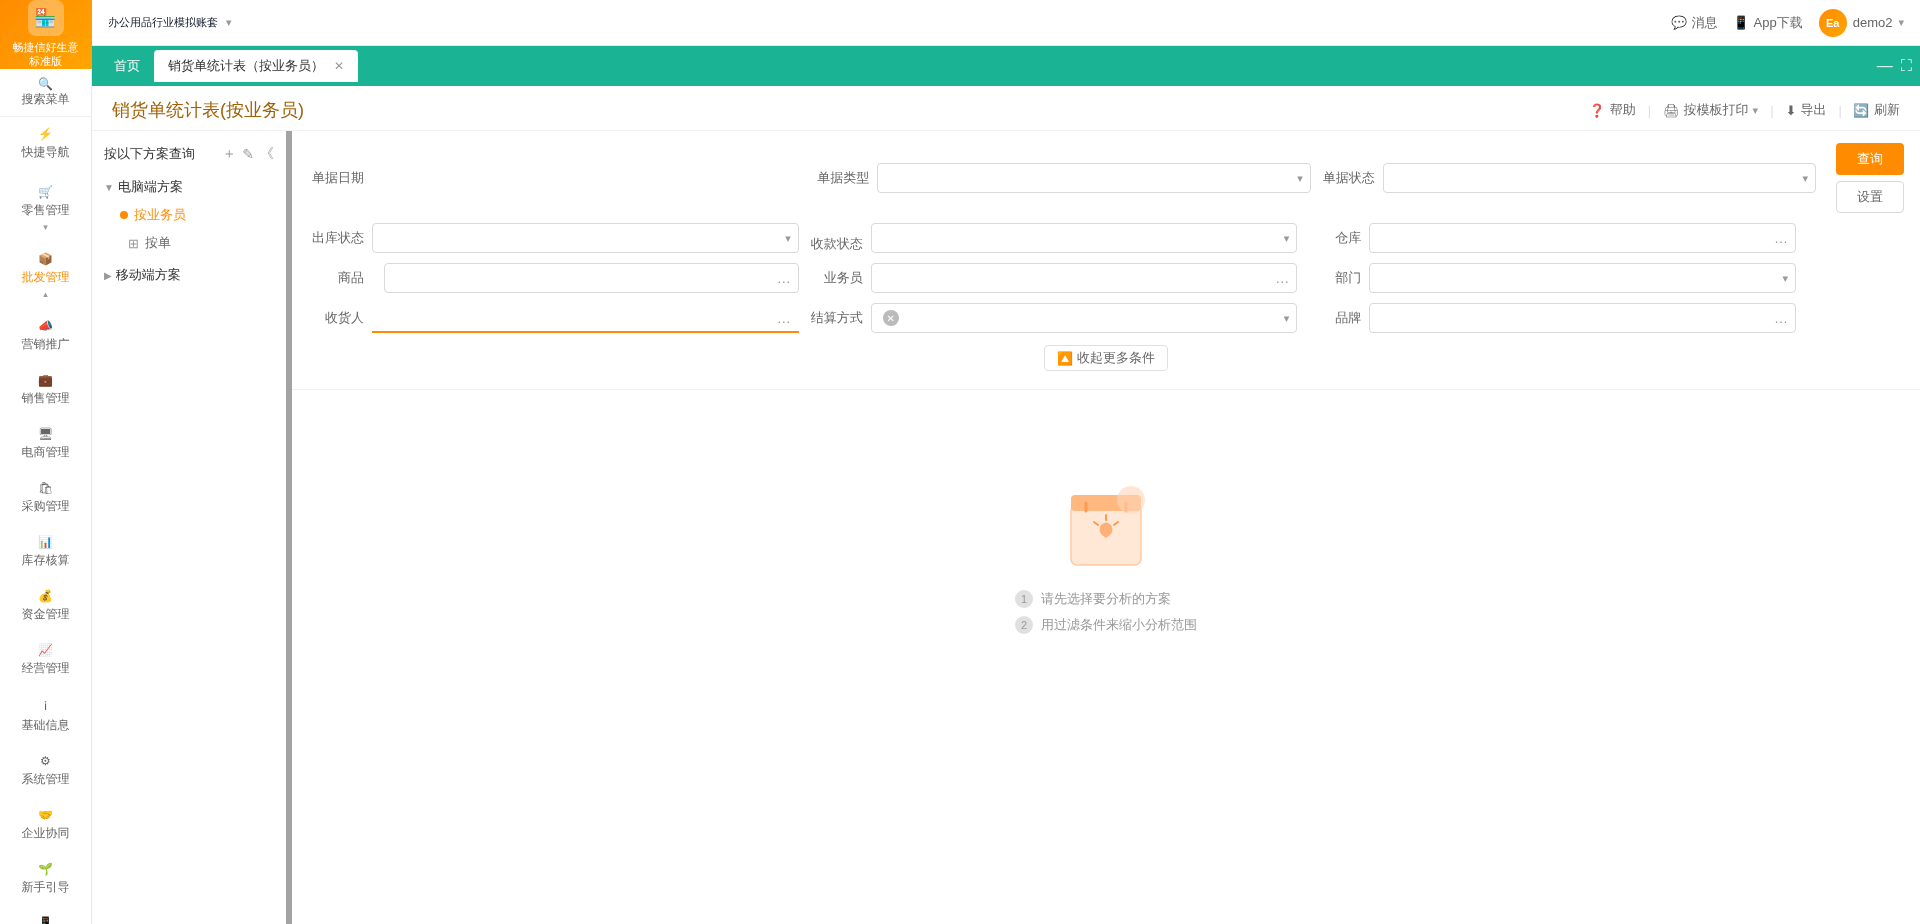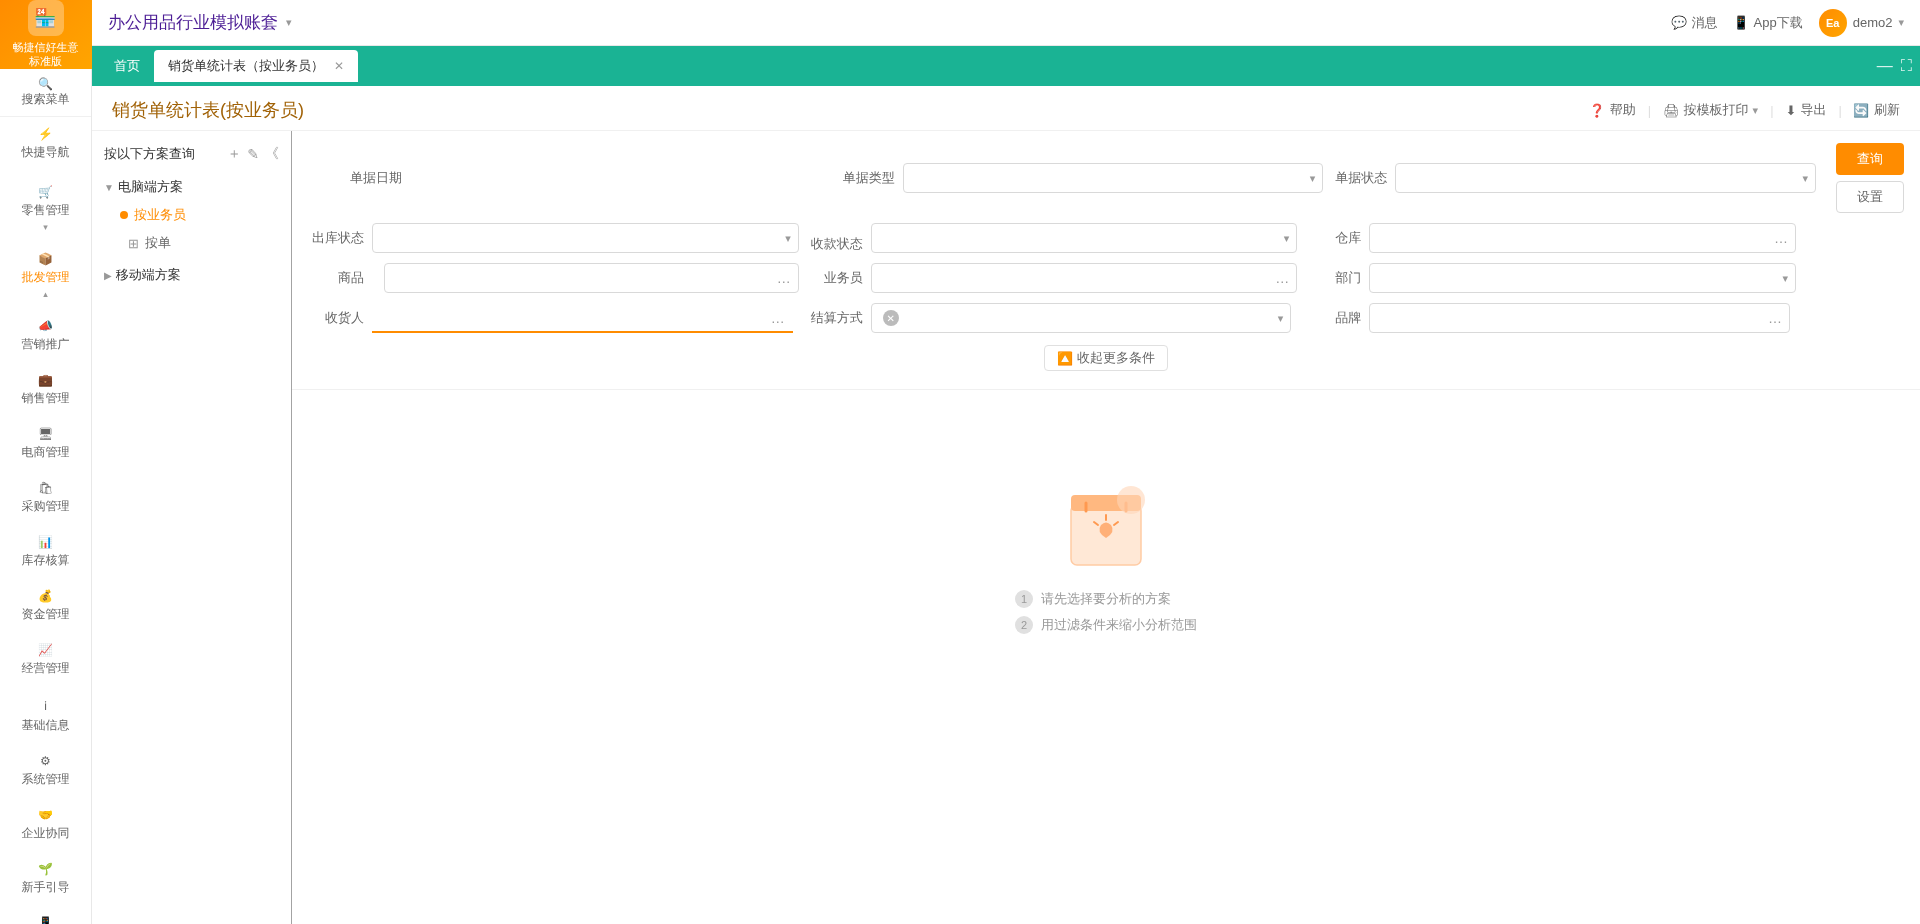--- a/index.html
+++ b/index.html
@@ -17,21 +17,21 @@
     .nav-arrow { font-size: 9px; color: #999; }
     .sidebar-nav-item.expanded { color: #ff8c00; }
     .sidebar-divider { width: 60%; height: 1px; background: #f0f0f0; margin: 2px 0; }
 
     
     .main-area { flex: 1; display: flex; flex-direction: column; overflow: hidden; }
 
     
     .top-header { height: 46px; background: #fff; display: flex; align-items: center; justify-content: space-between; padding: 0 16px; border-bottom: 1px solid #e8e8e8; }
     .header-left { display: flex; align-items: center; gap: 8px; }
-    .header-breadcrumb { font-size: 17px; color: #4c1d95; }
+    .header-breadcrumb { font-size: 11px; color: #0f172a; }
     .header-dropdown-icon { color: #999; font-size: 11px; cursor: pointer; }
     .header-right { display: flex; align-items: center; gap: 16px; }
     .header-action { display: flex; align-items: center; gap: 4px; font-size: 13px; color: #666; cursor: pointer; }
     .user-avatar { width: 28px; height: 28px; border-radius: 50%; background: linear-gradient(135deg, #ff8c00, #ffa500); display: flex; align-items: center; justify-content: center; color: white; font-size: 11px; font-weight: bold; }
 
     
     .tab-bar { height: 40px; background: #1ab394; display: flex; align-items: center; padding: 8px 8px; gap: 0; }
     .tab-item { height: 32px; padding: 0 14px; display: flex; align-items: center; gap: 6px; font-size: 13px; color: rgba(255,255,255,0.85); cursor: pointer; border-radius: 4px 4px 0 0; }
     .tab-item.active { background: #fff; color: #333; border-radius: 4px 4px 0 0; }
     .tab-item.home { color: white; }
@@ -49,21 +49,21 @@
     .page-title-bar { padding: 12px 20px 8px 20px; display: flex; align-items: center; justify-content: space-between; border-bottom: 1px solid #f0f0f0; }
     .page-title-text { font-size: 18px; font-weight: 500; color: #a16207; }
     .page-title-actions { display: flex; align-items: center; gap: 12px; }
     .title-action-btn { display: flex; align-items: center; gap: 4px; font-size: 13px; color: #666; cursor: pointer; }
     .title-action-sep { color: #e0e0e0; }
 
     
     .content-body { display: flex; flex: 1; overflow: hidden; }
 
     
-    .scheme-panel { width: 200px; border-right: 1px solid #a3a3a3; padding: 8px 0; flex-shrink: 0; background: #fff; }
+    .scheme-panel { width: 200px; border-right: 6px solid #a3a3a3; padding: 8px 0; flex-shrink: 0; background: #fff; }
     .scheme-panel-header { padding: 6px 12px; display: flex; align-items: center; justify-content: space-between; }
     .scheme-panel-title { font-size: 13px; color: #333; }
     .scheme-panel-icons { display: flex; gap: 6px; align-items: center; }
     .scheme-icon { color: #999; cursor: pointer; font-size: 14px; }
     .scheme-group { margin-top: 4px; }
     .scheme-group-title { display: flex; align-items: center; gap: 4px; padding: 5px 12px; font-size: 13px; color: #333; cursor: pointer; }
     .scheme-group-title .arrow { color: #999; font-size: 10px; }
     .scheme-item { padding: 5px 12px 5px 28px; display: flex; align-items: center; gap: 6px; font-size: 13px; color: #666; cursor: pointer; }
     .scheme-item.active { color: #ff8c00; }
     .scheme-item-dot { width: 8px; height: 8px; border-radius: 50%; background: #ff8c00; flex-shrink: 0; }
@@ -303,21 +303,21 @@
                 <span>移动端方案</span>
               </div>
             </div>
           </div>
 
           <div style="flex:1;display:flex;flex-direction:column;overflow:hidden;">
 
             <div style="padding:12px 16px;background:#fff;border-bottom:1px solid #f0f0f0;">
 
               <div style="display:flex;align-items:center;gap:8px;margin-bottom:10px;">
-                <div style="flex:1;display:flex;align-items:center;gap:20px;margin-left:38px;">
+                <div style="flex:1;display:flex;align-items:center;gap:20px;">
                   <span class="filter-label">单据日期</span>
                 </div>
                 <div style="flex:1;display:flex;align-items:center;gap:8px;">
                   <span class="filter-label">单据类型</span>
                   <div class="filter-input-wrap">
                     <select class="filter-select"></select>
                     <span class="filter-dropdown-icon">▾</span>
                   </div>
                 </div>
                 <div style="flex:1;display:flex;align-items:center;gap:8px;">
@@ -376,21 +376,21 @@
                 <div style="flex:1;display:flex;align-items:center;gap:8px;">
                   <span class="filter-label">部门</span>
                   <div class="filter-input-wrap">
                     <select class="filter-select"></select>
                     <span class="filter-dropdown-icon">▾</span>
                   </div>
                 </div>
                 <div style="width:100px;"></div>
               </div>
 
-              <div style="display:flex;align-items:center;gap:14px;margin-bottom:6px;">
+              <div style="display:flex;align-items:center;gap:8px;margin-bottom:6px;">
                 <div style="flex:1;display:flex;align-items:center;gap:8px;">
                   <span class="filter-label">收货人</span>
                   <div class="filter-input-wrap">
                     <input class="filter-input underline-input" type="text" style="">
                     <span class="filter-dots">…</span>
                   </div>
                 </div>
                 <div style="flex:1;display:flex;align-items:center;gap:8px;">
                   <span class="filter-label">结算方式</span>
                   <div class="filter-input-wrap" style="position:relative;">

